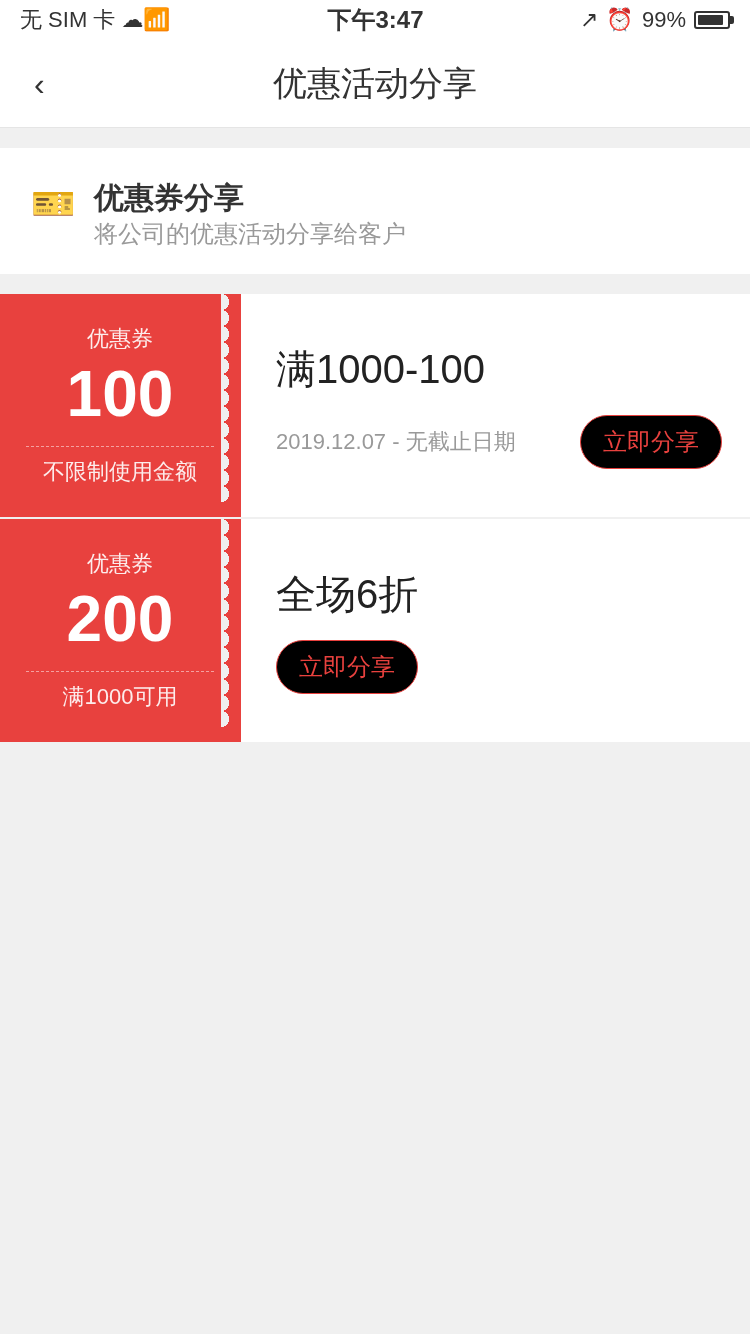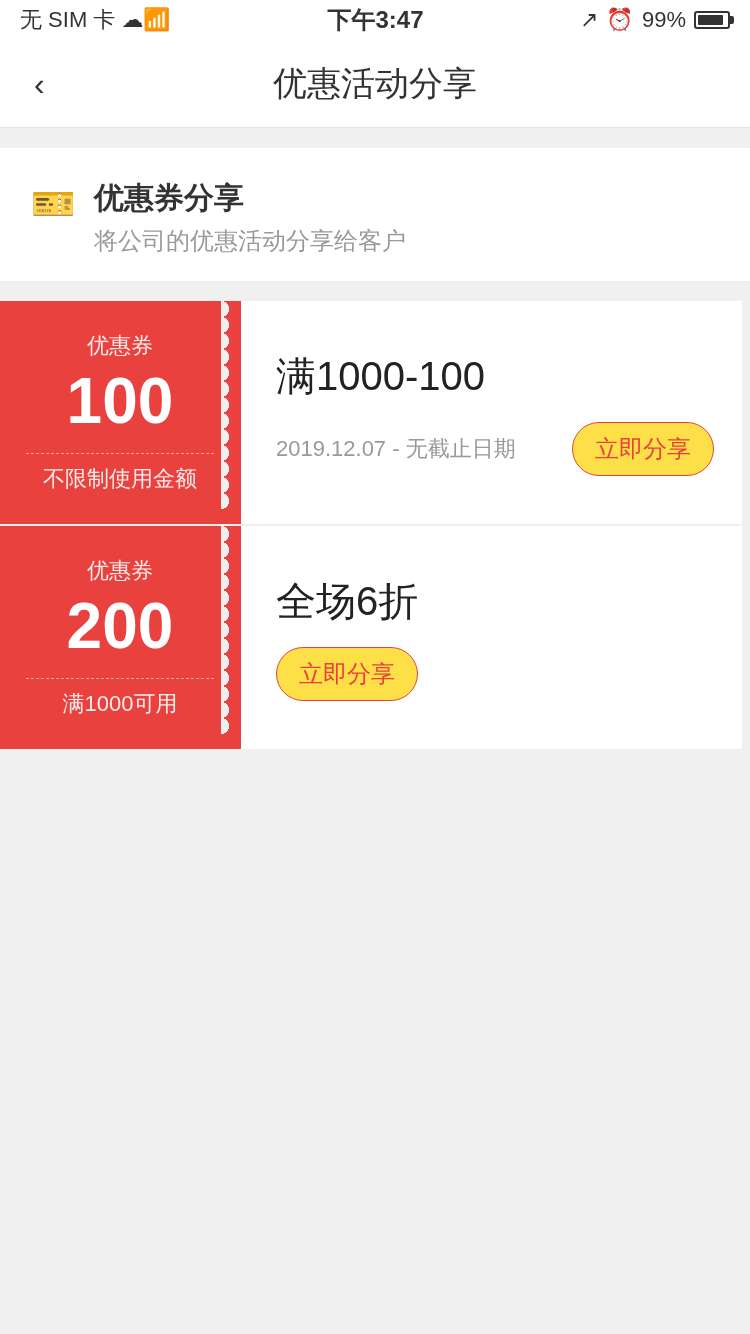--- a/index.html
+++ b/index.html
@@ -121,36 +121,36 @@
     .section-text-group {}
     .section-title {
       font-size: 30px;
       font-weight: 700;
       color: #333;
       line-height: 1.3;
     }
     .section-subtitle {
       font-size: 24px;
       color: #999;
-      margin-top: 8px;
+      margin-top: 1px;
     }
 
     
     .coupon-list {
       margin-top: 20px;
       display: flex;
       flex-direction: column;
       gap: 0;
       background: #f0f0f0;
     }
 
     
     .coupon-card {
       background: #fff;
-      margin: 0 8px 2px 0;
+      margin: 0 0 2px 0;
       display: flex;
       align-items: stretch;
       position: relative;
       overflow: visible;
     }
 
     
     .coupon-left {
       width: 240px;
       background: #e8413e;
@@ -234,21 +234,21 @@
     .coupon-date {
       font-size: 22px;
       color: #999;
     }
     .share-btn {
       border: 1.5px solid #e8413e;
       border-radius: 32px;
       padding: 10px 22px;
       font-size: 24px;
       color: #e8413e;
-      background: #fde047;
+      background: #000000;
       cursor: pointer;
       white-space: nowrap;
       flex-shrink: 0;
     }
 
     
     .empty-area {
       flex: 1;
       min-height: 580px;
       background: #f0f0f0;

